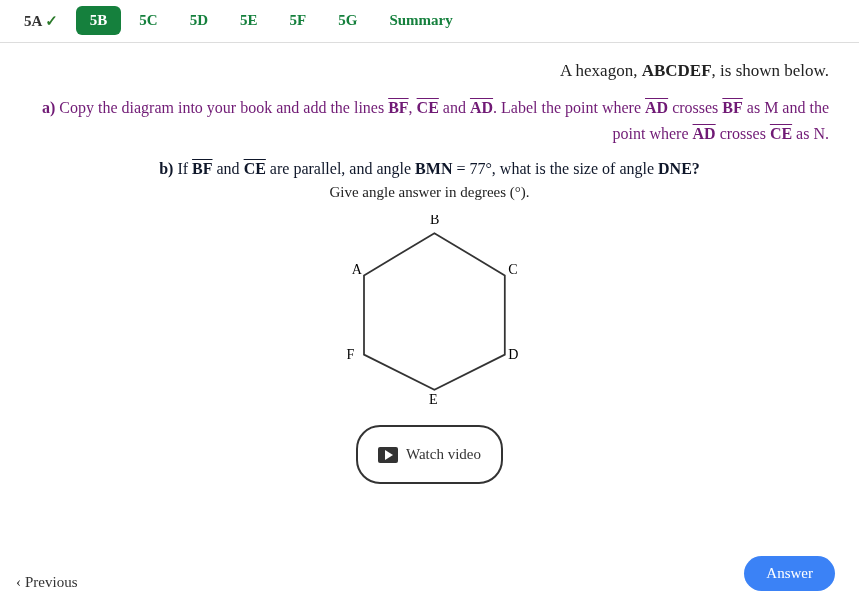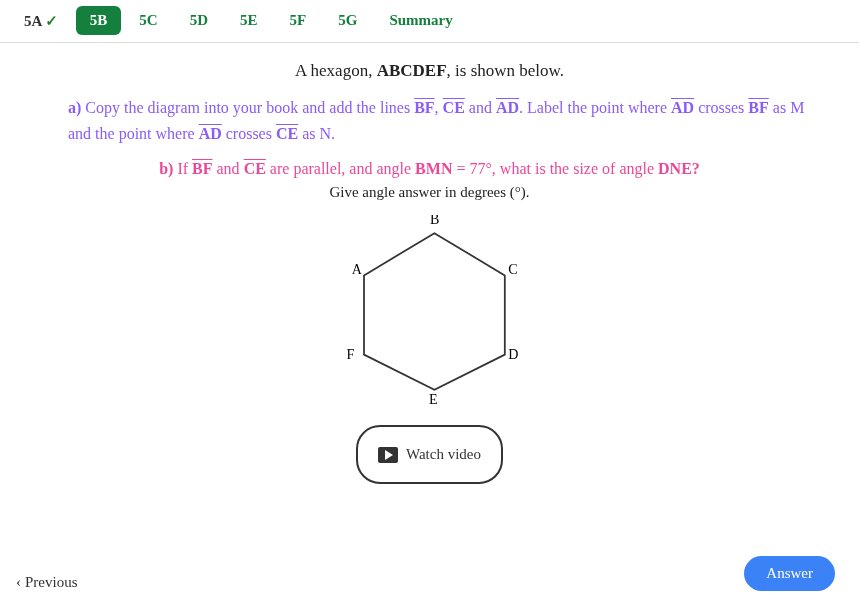--- a/index.html
+++ b/index.html
@@ -47,40 +47,40 @@
     .main-content {
       padding: 18px 30px 10px 30px;
       text-align: center;
     }
 
     .intro-text {
       font-size: 17px;
       color: #222;
       margin-bottom: 14px;
       font-family: Georgia, serif;
+      text-align: right;
     }
 
     .question-block {
-      text-align: left;
+      text-align: right;
       font-size: 16px;
       line-height: 1.6;
-      color: #8b5cf6;
+      color: #701a75;
       margin-bottom: 10px;
       font-family: Georgia, serif;
-      margin-left: 38px;
     }
 
     .part-a {
       margin-bottom: 14px;
     }
 
     .part-b {
       text-align: center;
       font-size: 16px;
-      color: #ec4899;
+      color: #0f172a;
       margin-bottom: 6px;
     }
 
     .give-answer {
       text-align: center;
       font-size: 15px;
       color: #222;
       margin-bottom: 14px;
     }
 

